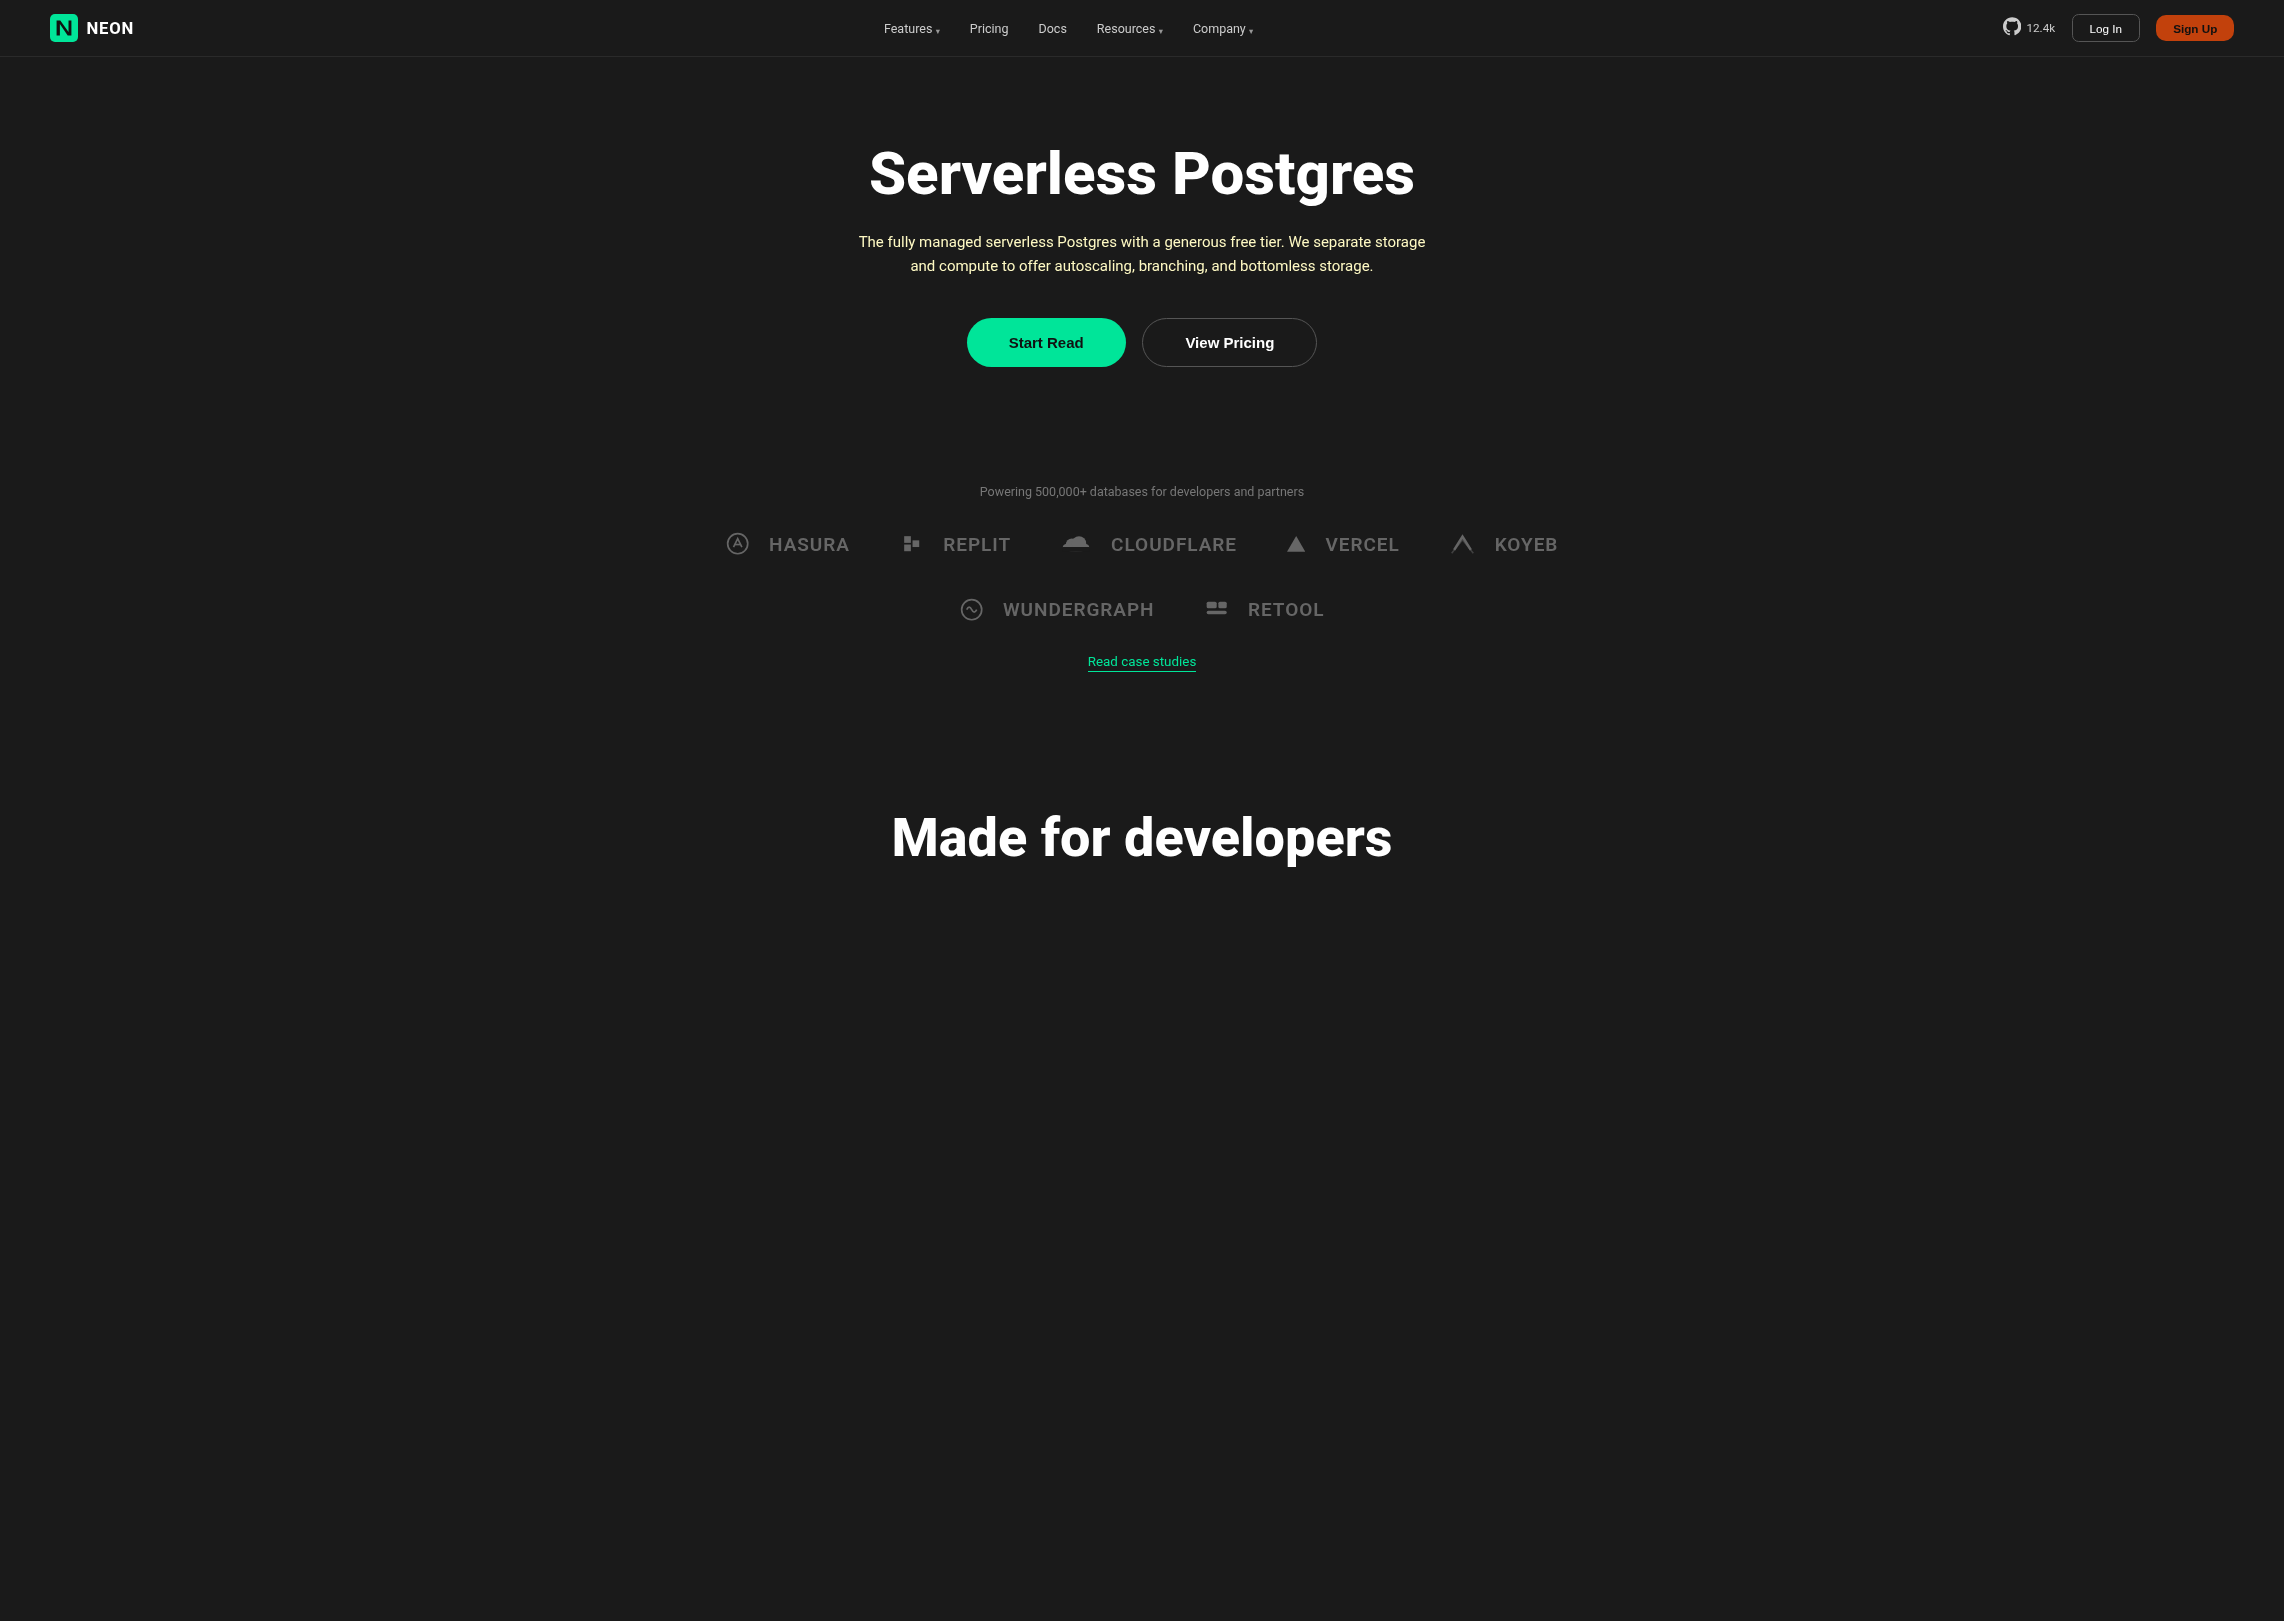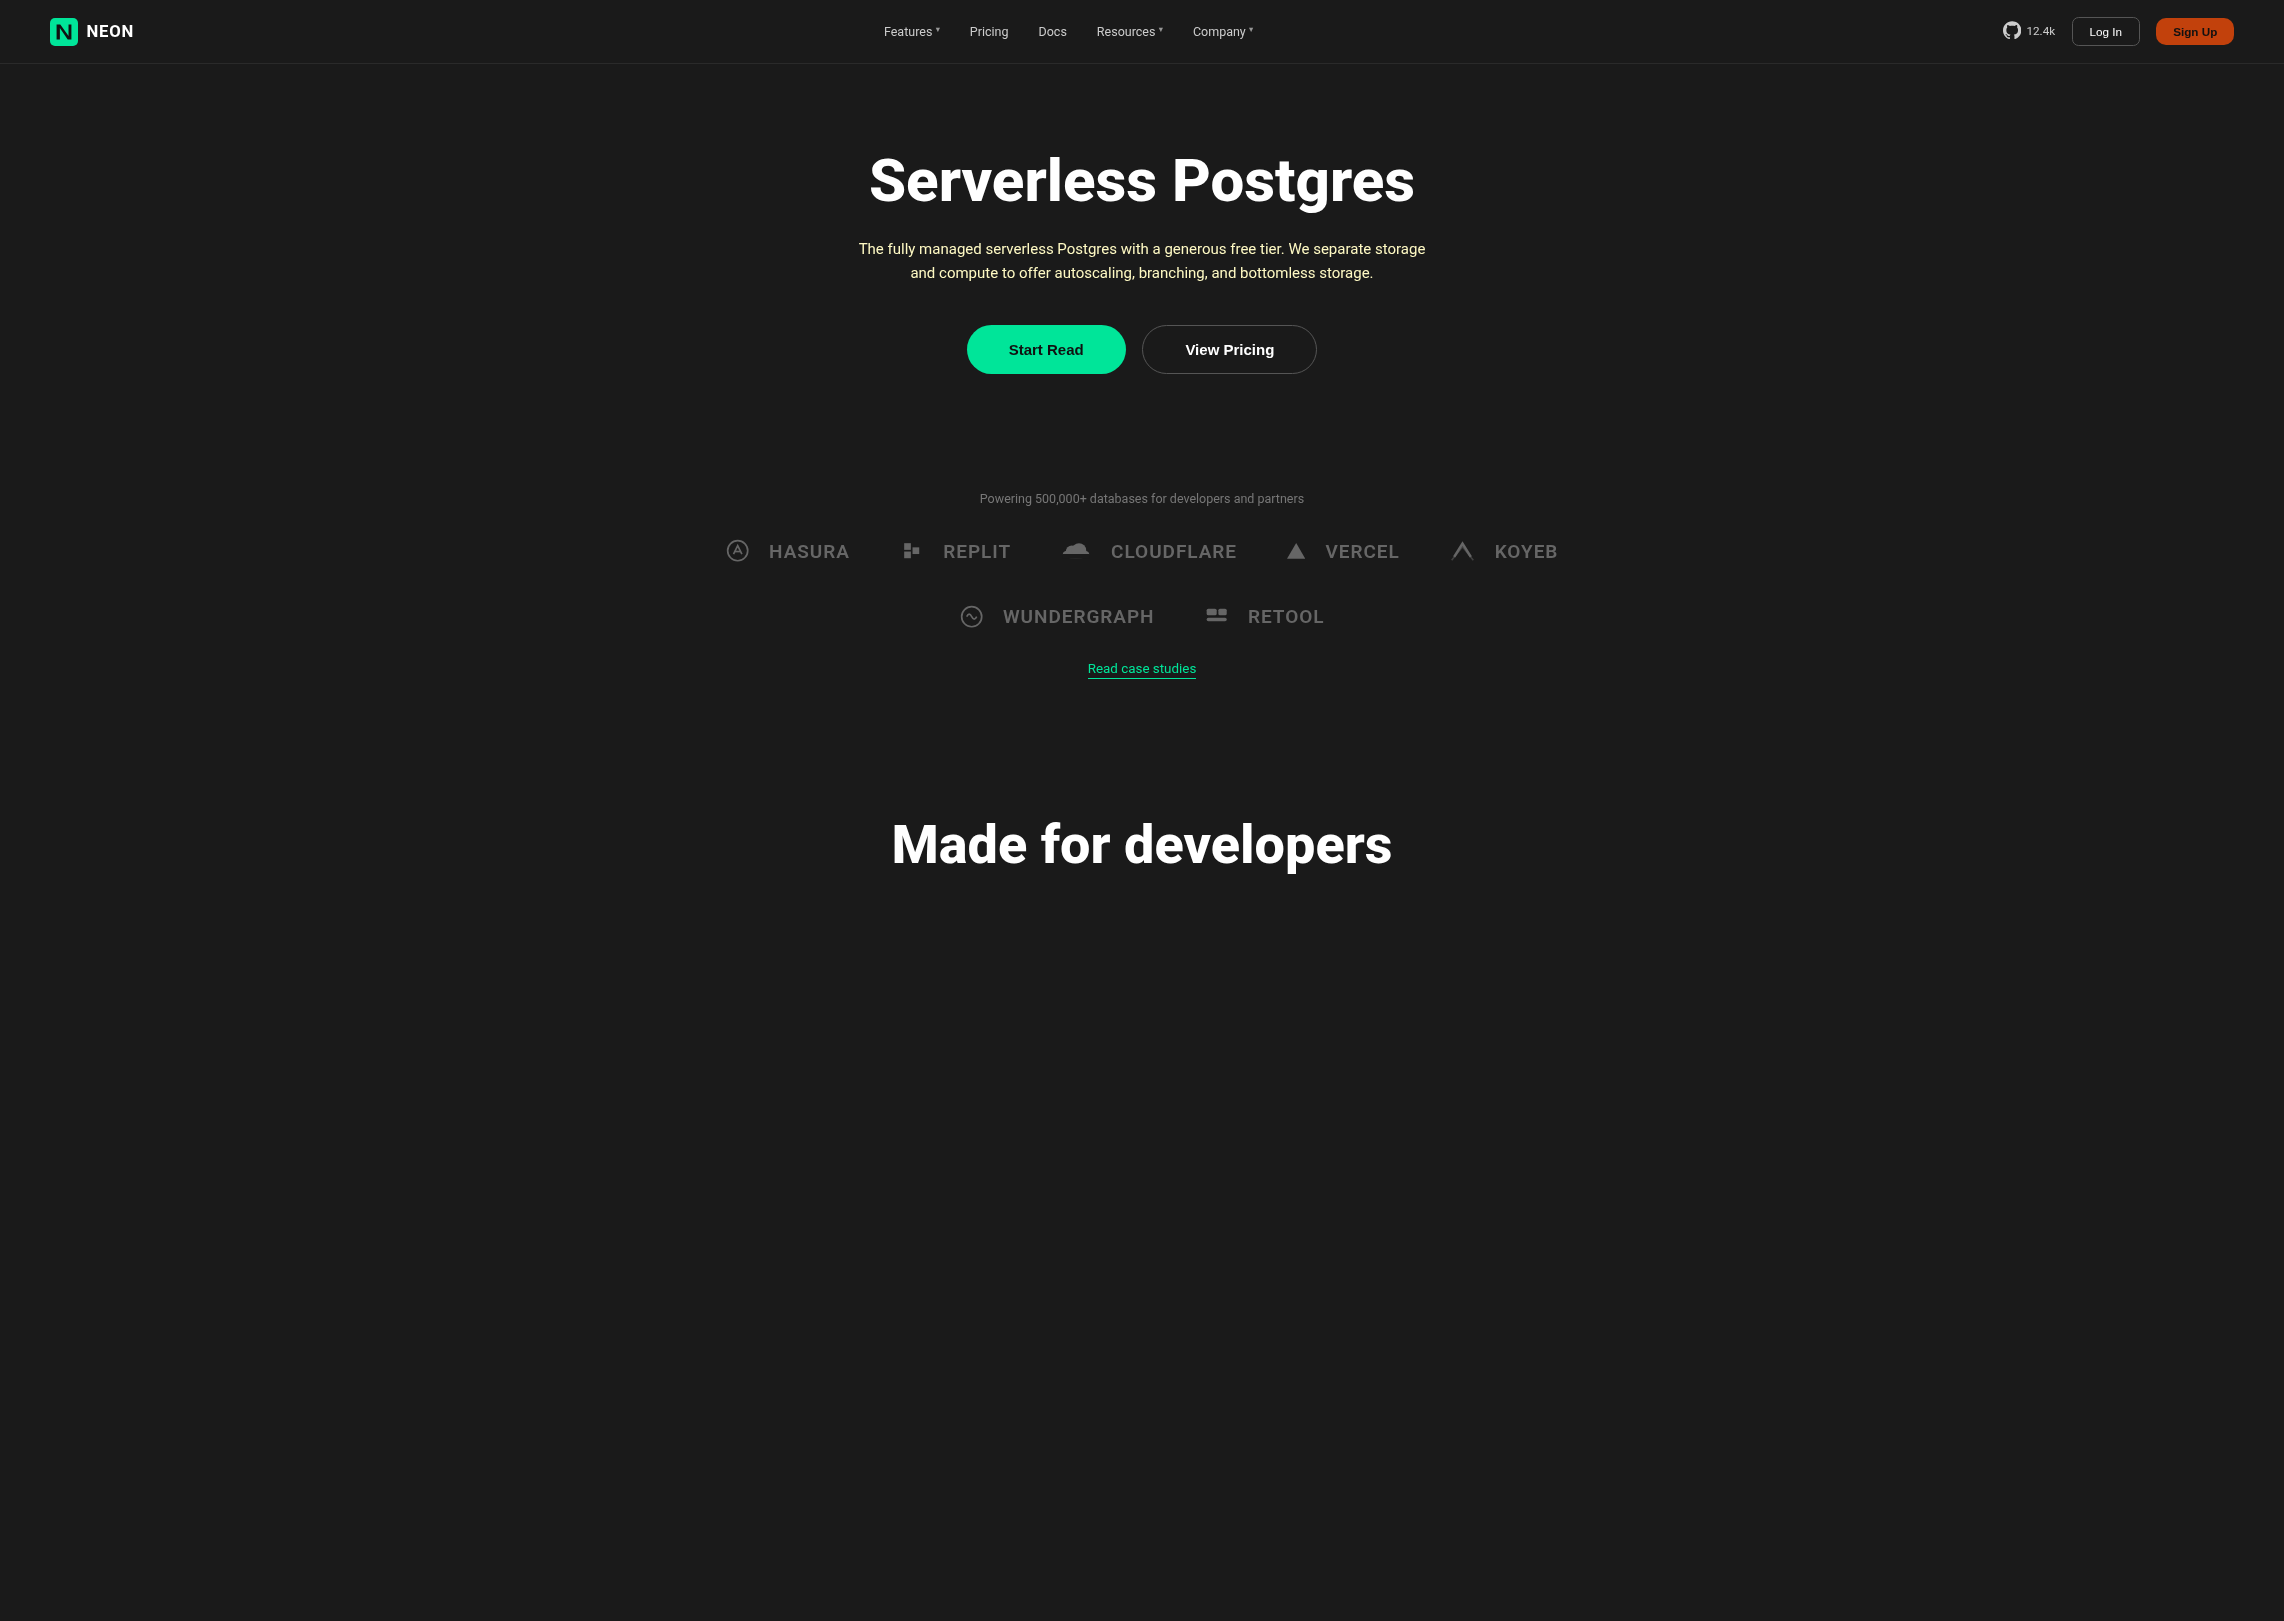--- a/index.html
+++ b/index.html
@@ -10,21 +10,21 @@
       font-family: -apple-system, BlinkMacSystemFont, 'Segoe UI', Roboto, sans-serif;
       min-height: 100vh;
     }
 
     
     nav {
       display: flex;
       align-items: center;
       justify-content: space-between;
       padding: 15px 50px;
-      height: 64px;
+      height: 57px;
       border-bottom: 0.8px solid #2a2a2a;
       position: sticky;
       top: 0;
       background-color: #1a1a1a;
       z-index: 100;
     }
 
     .nav-logo {
       display: flex;
       align-items: center;
@@ -50,21 +50,21 @@
       align-items: center;
       gap: 30px;
       list-style: none;
     }
 
     .nav-links a {
       color: #ccc;
       text-decoration: none;
       font-size: 12.5px;
       display: flex;
-      align-items: flex-start;
+      align-items: flex-end;
       gap: 3.3px;
     }
 
     .chevron-down {
       font-size: 8.4px;
       opacity: 0.7;
     }
 
     .nav-right {
       display: flex;

